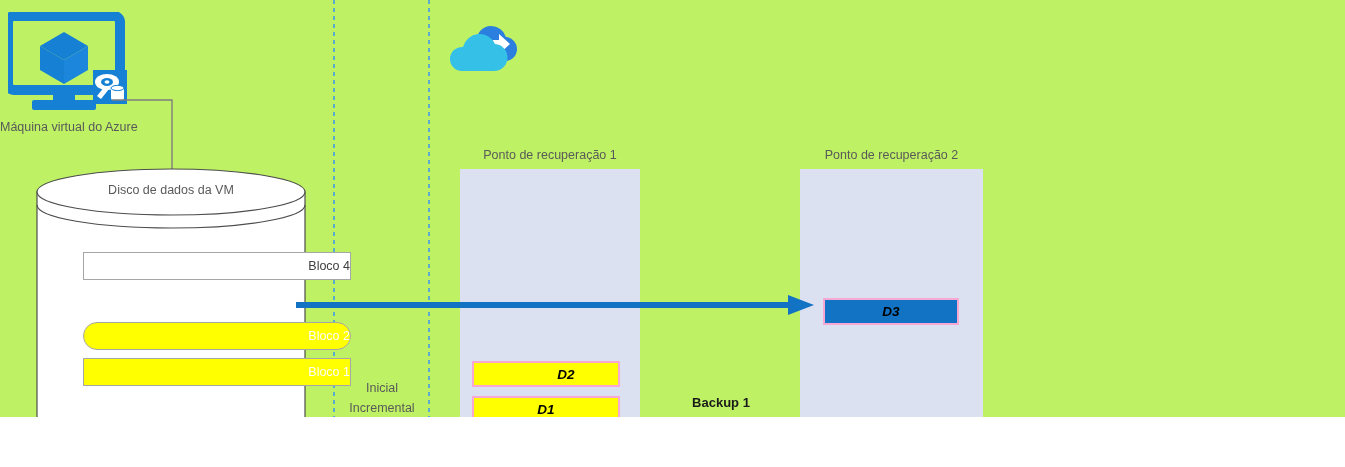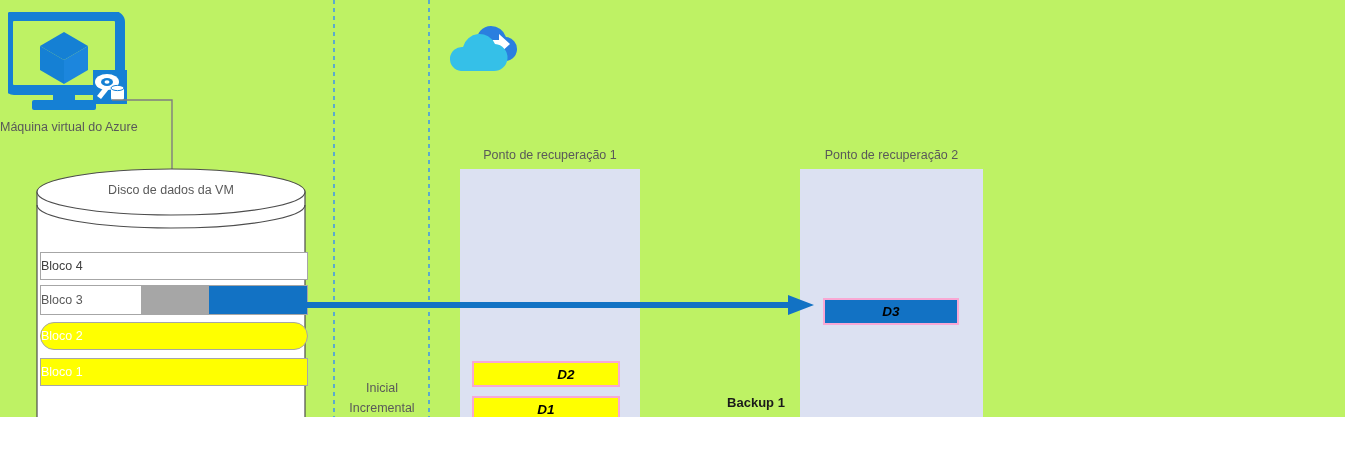--- a/index.html
+++ b/index.html
@@ -51,21 +51,22 @@
   }
 
   .blk {
     position: absolute;
     box-sizing: border-box;
     border: 1px solid #a6a6a6;
     font-size: 12.5px;
     line-height: 1;
     display: flex;
     align-items: center;
-    justify-content: flex-start;
+    justify-content: flex-end;
+    margin-left: 43px;
   }
   .blk-label { position: relative; z-index: 3; }
   .blk4 { left: 40px; top: 252px; width: 268px; height: 28px; background: #ffffff; color: #404040; }
   .blk3 { left: 40px; top: 285px; width: 268px; height: 30px; background: #ffffff; color: #595959; }
   .blk3 .seg { position: absolute; top: 0; bottom: 0; }
   .blk3 .seg-gray { left: 100px; width: 68px; background: #a6a6a6; }
   .blk3 .seg-blue { left: 168px; right: 0; background: #1272c4; }
   .blk2 { left: 40px; top: 322px; width: 268px; height: 28px; background: #ffff00; color: #ffffff; border-radius: 14px; }
   .blk1 { left: 40px; top: 358px; width: 268px; height: 28px; background: #ffff00; color: #ffffff; }
 
@@ -109,21 +110,21 @@
   }
   #cap-incremental {
     left: 332px; top: 401px; width: 100px;
     font-size: 12.5px; color: #595959;
   }
   #cap-backup {
     left: 641px; top: 373px; width: 160px;
     font-size: 17px; color: #7f7f7f;
   }
   #cap-backup1 {
-    left: 676px; top: 395px; width: 160px;
+    left: 641px; top: 395px; width: 160px;
     font-size: 13px; font-weight: bold; color: #1a1a1a;
   }
 </style>
 </head>
 <body>
 
 <div id="stage">
 
   <div class="guide" style="left:333px;"></div>
   <div class="guide" style="left:428px;"></div>
@@ -170,25 +171,20 @@
     <ellipse cx="135" cy="24" rx="134" ry="23" fill="#ffffff" stroke="#4d4d4d" stroke-width="1.2"></ellipse>
 
     <path d="M1 37 a134 23 0 0 0 268 0" fill="none" stroke="#4d4d4d" stroke-width="1.2"></path>
   </svg>
   <div id="cyl-label">Disco de dados da VM</div>
 
   <div class="blk blk4">
     <span class="blk-label">Bloco 4</span>
   </div>
 
-  <div class="blk blk3">
-    <span class="seg seg-gray"></span>
-    <span class="seg seg-blue"></span>
-    <span class="blk-label">Bloco 3</span>
-  </div>
 
   <div class="blk blk2">
     <span class="blk-label">Bloco 2</span>
   </div>
 
   <div class="blk blk1">
     <span class="blk-label">Bloco 1</span>
   </div>
 
   <div id="rp1-title" class="rp-title">Ponto de recuperação 1</div>

